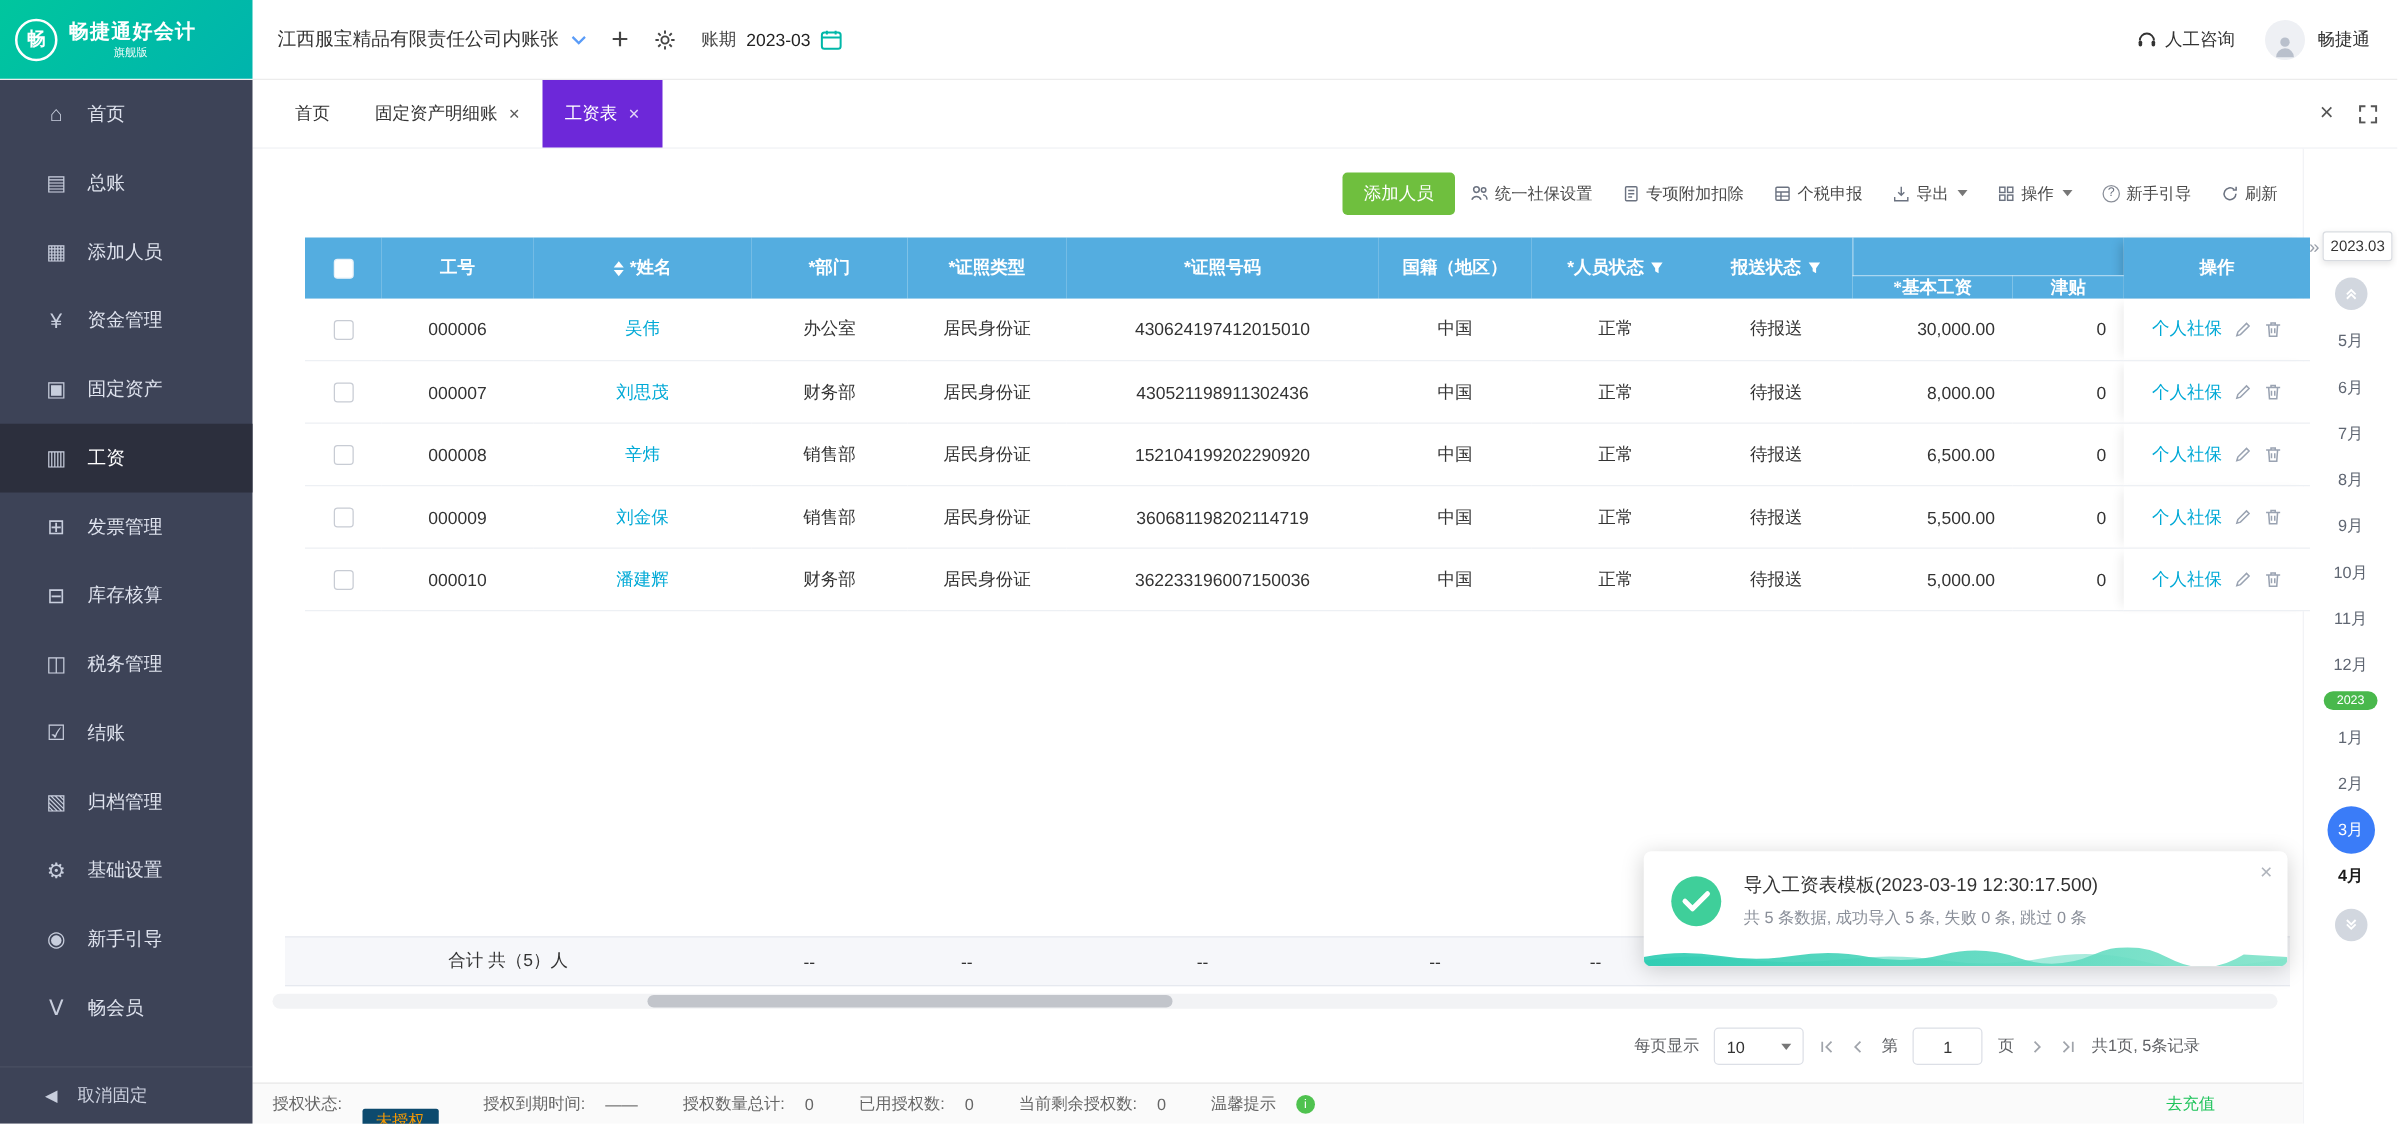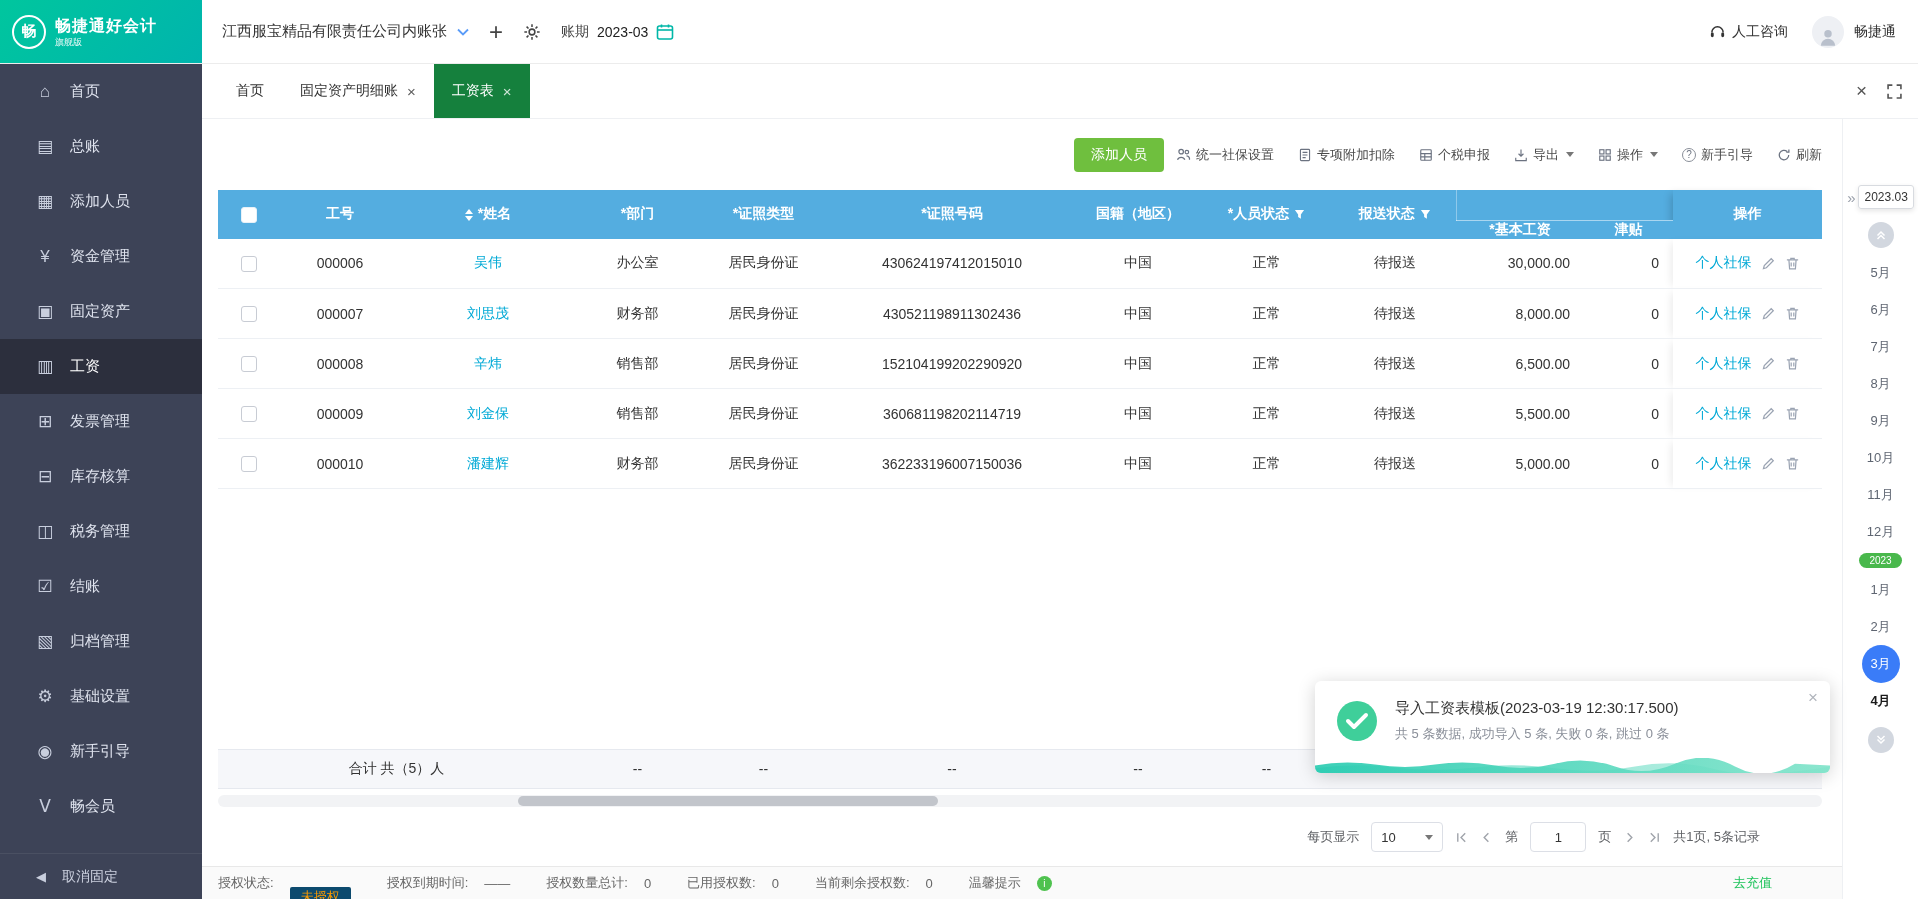--- a/index.html
+++ b/index.html
@@ -5,21 +5,21 @@
   * { margin:0; padding:0; box-sizing:border-box; }
   html,body { width:1918px; height:899px; overflow:hidden; }
   body { font-family:"Liberation Sans","DejaVu Sans",sans-serif; font-size:14px; color:#333; background:#fff; position:relative; }
 
   
   .topbar { height:64px; display:flex; background:#fff; border-bottom:1px solid #ececec; position:relative; z-index:6; }
   .logo { width:202px; flex-shrink:0; background:linear-gradient(135deg,#00c69e,#00b4ad); color:#fff; display:flex; align-items:center; gap:9px; padding:0 12px; }
   .logo-circle { width:34px; height:34px; border:2px solid #fff; border-radius:50%; display:flex; align-items:center; justify-content:center; font-size:15px; font-weight:bold; flex-shrink:0; }
   .logo-text { display:flex; flex-direction:column; line-height:1.2; }
   .logo-title { font-size:16px; font-weight:bold; letter-spacing:1px; }
-  .logo-badge { font-size:9px; opacity:.92; margin-top:2px; }
+  .logo-badge { font-size:9px; opacity:.92; margin-top:2px;margin-left:36px; }
   .topbar-main { flex:1; display:flex; align-items:center; padding:0 22px 0 20px; gap:20px; }
   .company { font-size:15px; color:#333; display:flex; align-items:center; gap:10px; cursor:pointer; }
   .top-plus { font-size:24px; font-weight:300; color:#444; cursor:pointer; line-height:1; }
   .top-ico { display:flex; align-items:center; cursor:pointer; }
   .period { display:flex; align-items:center; gap:8px; font-size:14px; color:#444; }
   .period-value { color:#222; cursor:pointer; }
   .top-right { margin-left:auto; display:flex; align-items:center; gap:10px; }
   .support { display:flex; align-items:center; gap:6px; font-size:14px; color:#333; cursor:pointer; margin-right:14px; }
   .avatar { width:32px; height:32px; border-radius:50%; background:#eef0f4; display:flex; align-items:flex-end; justify-content:center; overflow:hidden; cursor:pointer; }
   .username { font-size:14px; color:#333; }
@@ -29,46 +29,46 @@
   .sidebar { width:202px; flex-shrink:0; background:#3d4357; position:relative; z-index:5; }
   .side-item { height:55px; display:flex; align-items:center; gap:14px; padding-left:34px; color:#dfe3ee; font-size:15px; cursor:pointer; }
   .side-item.active { background:#2c2f3d; color:#fff; }
   .side-ico { width:22px; font-size:17px; text-align:center; color:#c8cedd; flex-shrink:0; }
   .side-unpin { position:absolute; bottom:0; left:0; right:0; height:46px; display:flex; align-items:center; gap:10px; padding-left:30px; color:#ccd1df; font-size:14px; cursor:pointer; border-top:1px solid rgba(255,255,255,.07); }
   .side-unpin .side-ico { font-size:13px; }
 
   .main { flex:1; display:flex; flex-direction:column; min-width:0; background:#fff; }
   .tabbar { height:55px; display:flex; align-items:stretch; background:#fff; border-bottom:1px solid #eef0f3; padding-left:16px; }
   .tab { display:flex; align-items:center; gap:9px; padding:0 18px; font-size:14px; color:#333; cursor:pointer; white-space:nowrap; }
-  .tab.active { background:#15803d; color:#fff; }
+  .tab.active { background:#6d28d9; color:#fff; }
   .tab-close { font-size:15px; opacity:.8; }
   .tab-tools { margin-left:auto; display:flex; align-items:center; gap:20px; padding-right:16px; }
   .tabtool { color:#555; font-size:19px; cursor:pointer; display:flex; align-items:center; }
 
   .body-row { flex:1; display:flex; min-height:0; }
   .content { flex:1; display:flex; flex-direction:column; min-width:0; position:relative; background:#fff; }
 
   
   .toolbar { height:71px; display:flex; align-items:center; padding:0 20px 0 16px; flex-shrink:0; }
   .search-box { width:246px; height:36px; border:1px solid #dcdfe6; border-radius:4px; display:flex; align-items:center; padding:0 10px; gap:6px; }
   .search-box input { border:none; outline:none; flex:1; font-size:13px; color:#333; min-width:0; background:transparent; }
   .search-box input::placeholder { color:#c0c4cc; }
   .toolbar-right { margin-left:auto; display:flex; align-items:center; gap:12px; }
   .btn-add { background:#6fbf3e; color:#fff; font-size:14px; padding:8px 17px; border-radius:4px; border:none; cursor:pointer; font-family:inherit; }
   .tool-link { display:flex; align-items:center; gap:5px; font-size:13px; color:#4a4a4a; cursor:pointer; white-space:nowrap; }
   .tool-ico { display:flex; align-items:center; }
   .caret { width:0; height:0; border-left:4px solid transparent; border-right:4px solid transparent; border-top:5px solid #777; margin-left:2px; }
   .q-circle { display:inline-flex; width:14px; height:14px; border:1px solid #8a8f99; border-radius:50%; color:#6b7280; font-size:10px; align-items:center; justify-content:center; }
 
   
-  .table-region { height:599px; position:relative; padding:0 20px 0 16px; flex-shrink:0; }
+  .table-region { height:599px; position:relative; padding:0 20px 0 32px; flex-shrink:0;margin-left:10px; }
   table.grid { width:1604px; border-collapse:collapse; table-layout:fixed; }
   .grid th { background:#54ade0; color:#fff; font-weight:700; font-size:14px; text-align:center; vertical-align:middle; padding:0 4px; }
   .grid thead tr:first-child th { height:30px; }
-  .grid thead tr:nth-child(2) th { height:16px; }
+  .grid thead tr:nth-child(2) th { height:16px;font-family:Liberation Serif, serif; }
   .th-group { border-bottom:1px solid rgba(255,255,255,.5); border-left:1px solid rgba(255,255,255,.35); }
   .th-ops { box-shadow:-6px 0 8px -4px rgba(0,0,0,.18); }
   .grid td { height:50px; text-align:center; font-size:14px; color:#333; border-bottom:1px solid #edf0f4; background:#fff; vertical-align:middle; padding:0 4px; }
   .grid td.num { text-align:right; padding-right:14px; }
   .ops-cell { white-space:nowrap; box-shadow:-6px 0 8px -4px rgba(0,0,0,.08); }
   .link { color:#00a9d6; cursor:pointer; }
   .row-ico { margin-left:9px; cursor:pointer; display:inline-flex; vertical-align:middle; }
   .cb { width:16px; height:16px; border:1px solid #c8ccd4; border-radius:3px; background:#fff; display:inline-block; vertical-align:middle; cursor:pointer; }
   .cb-head { border-color:#e8f1f8; }
   .sort { display:inline-flex; flex-direction:column; gap:2px; margin-right:5px; vertical-align:middle; }

